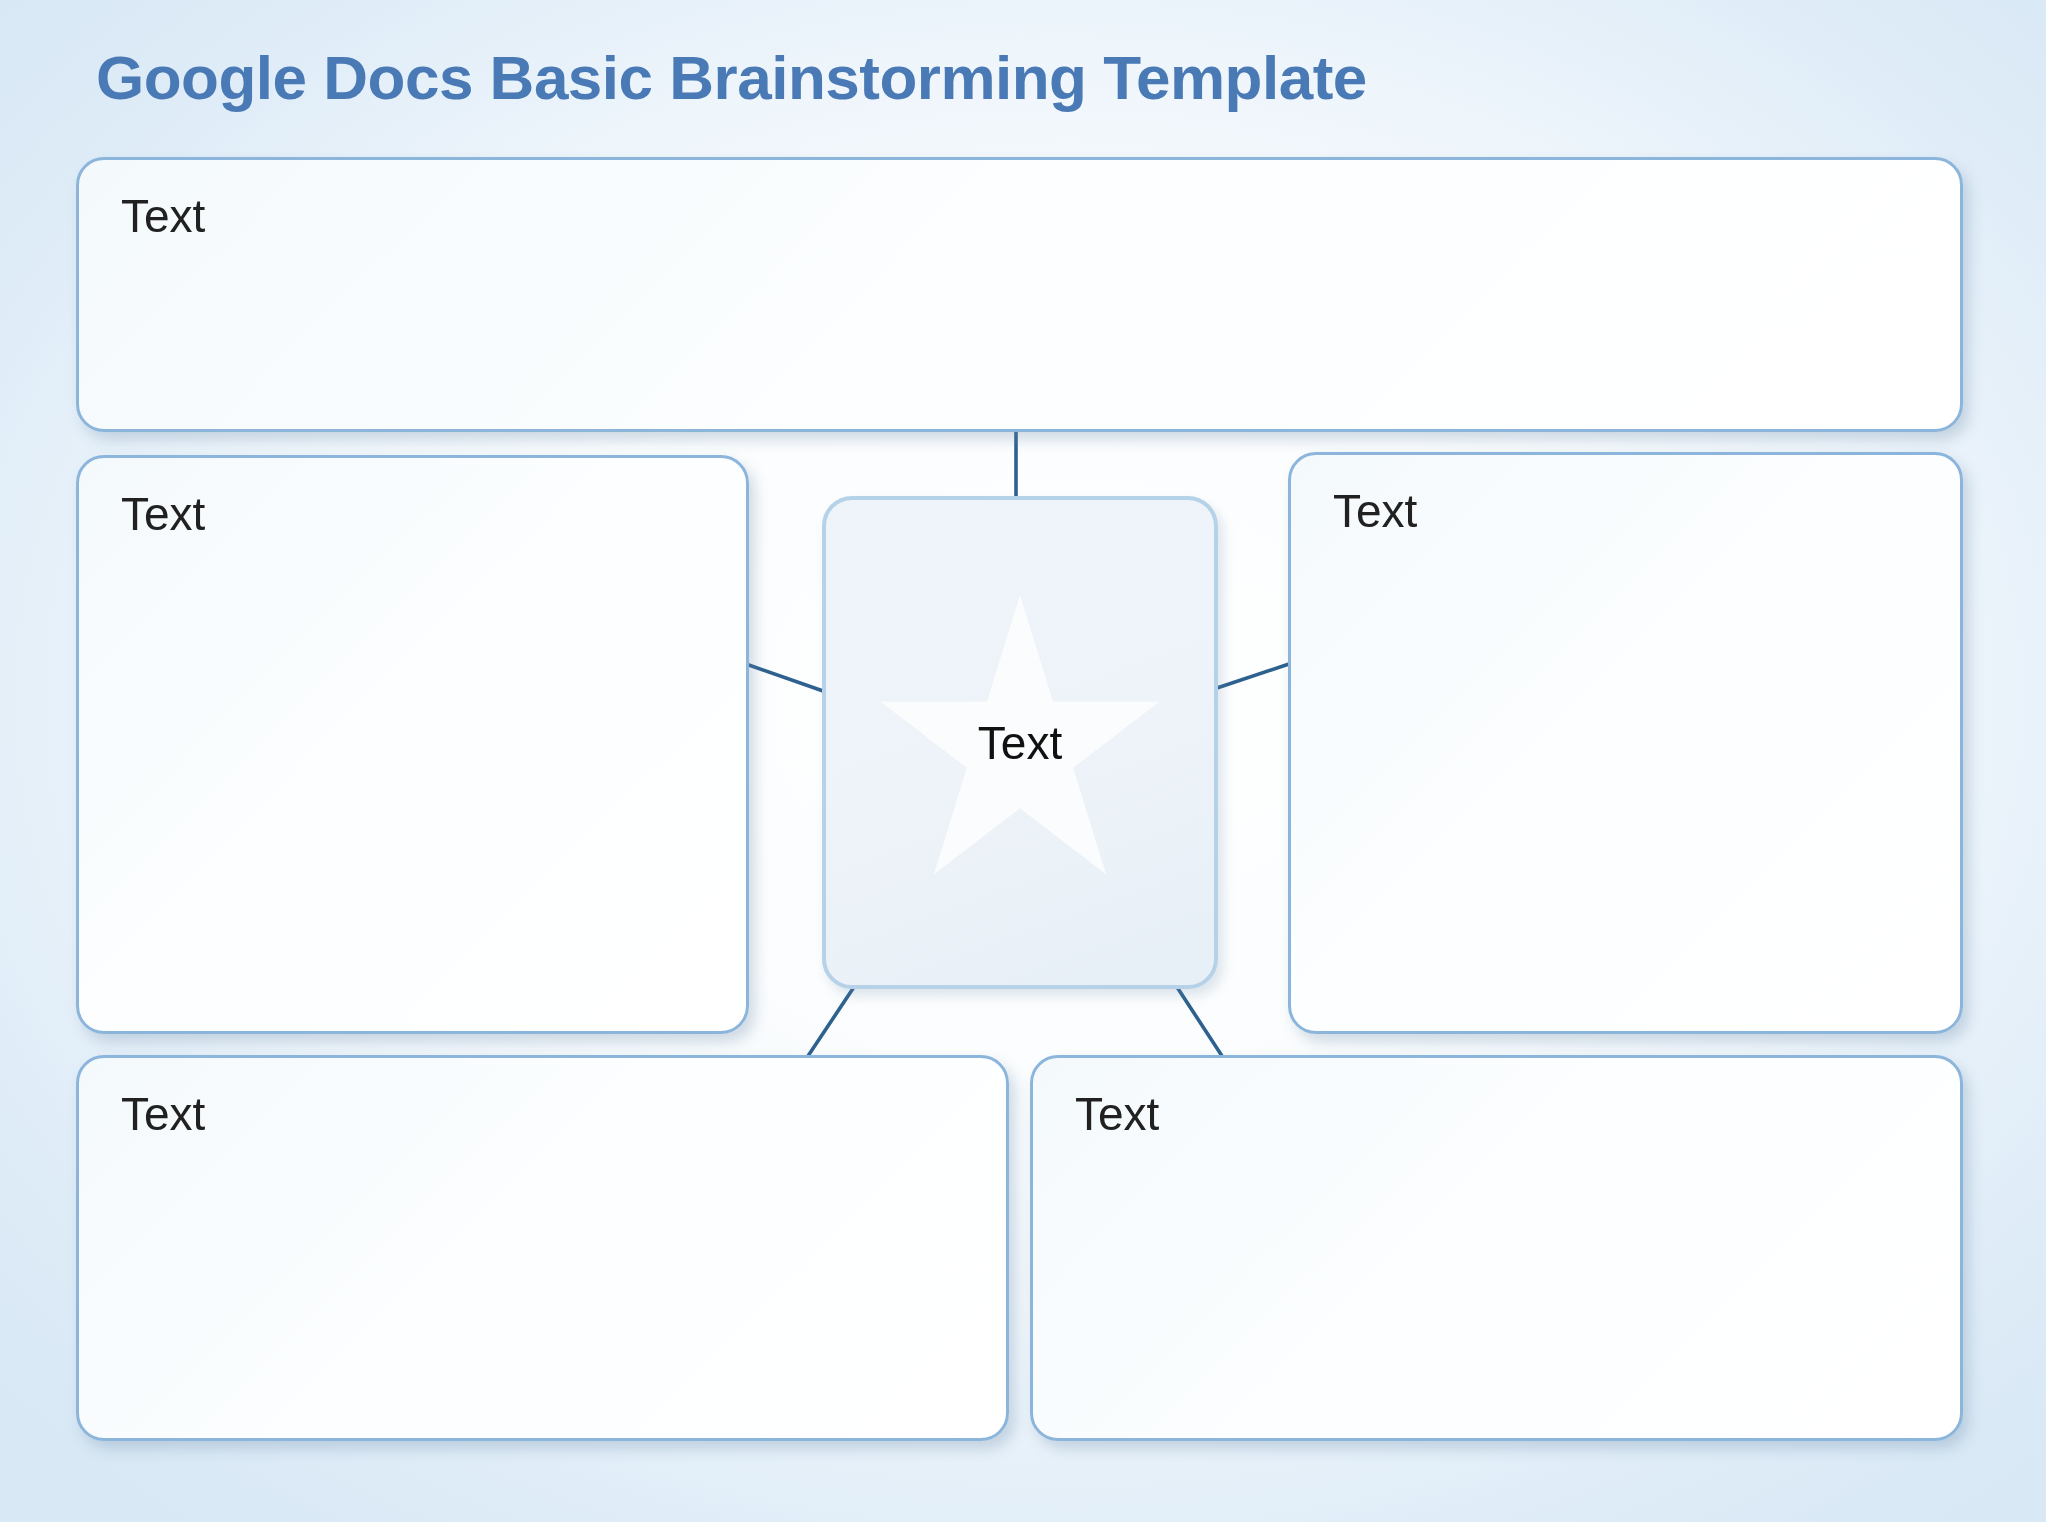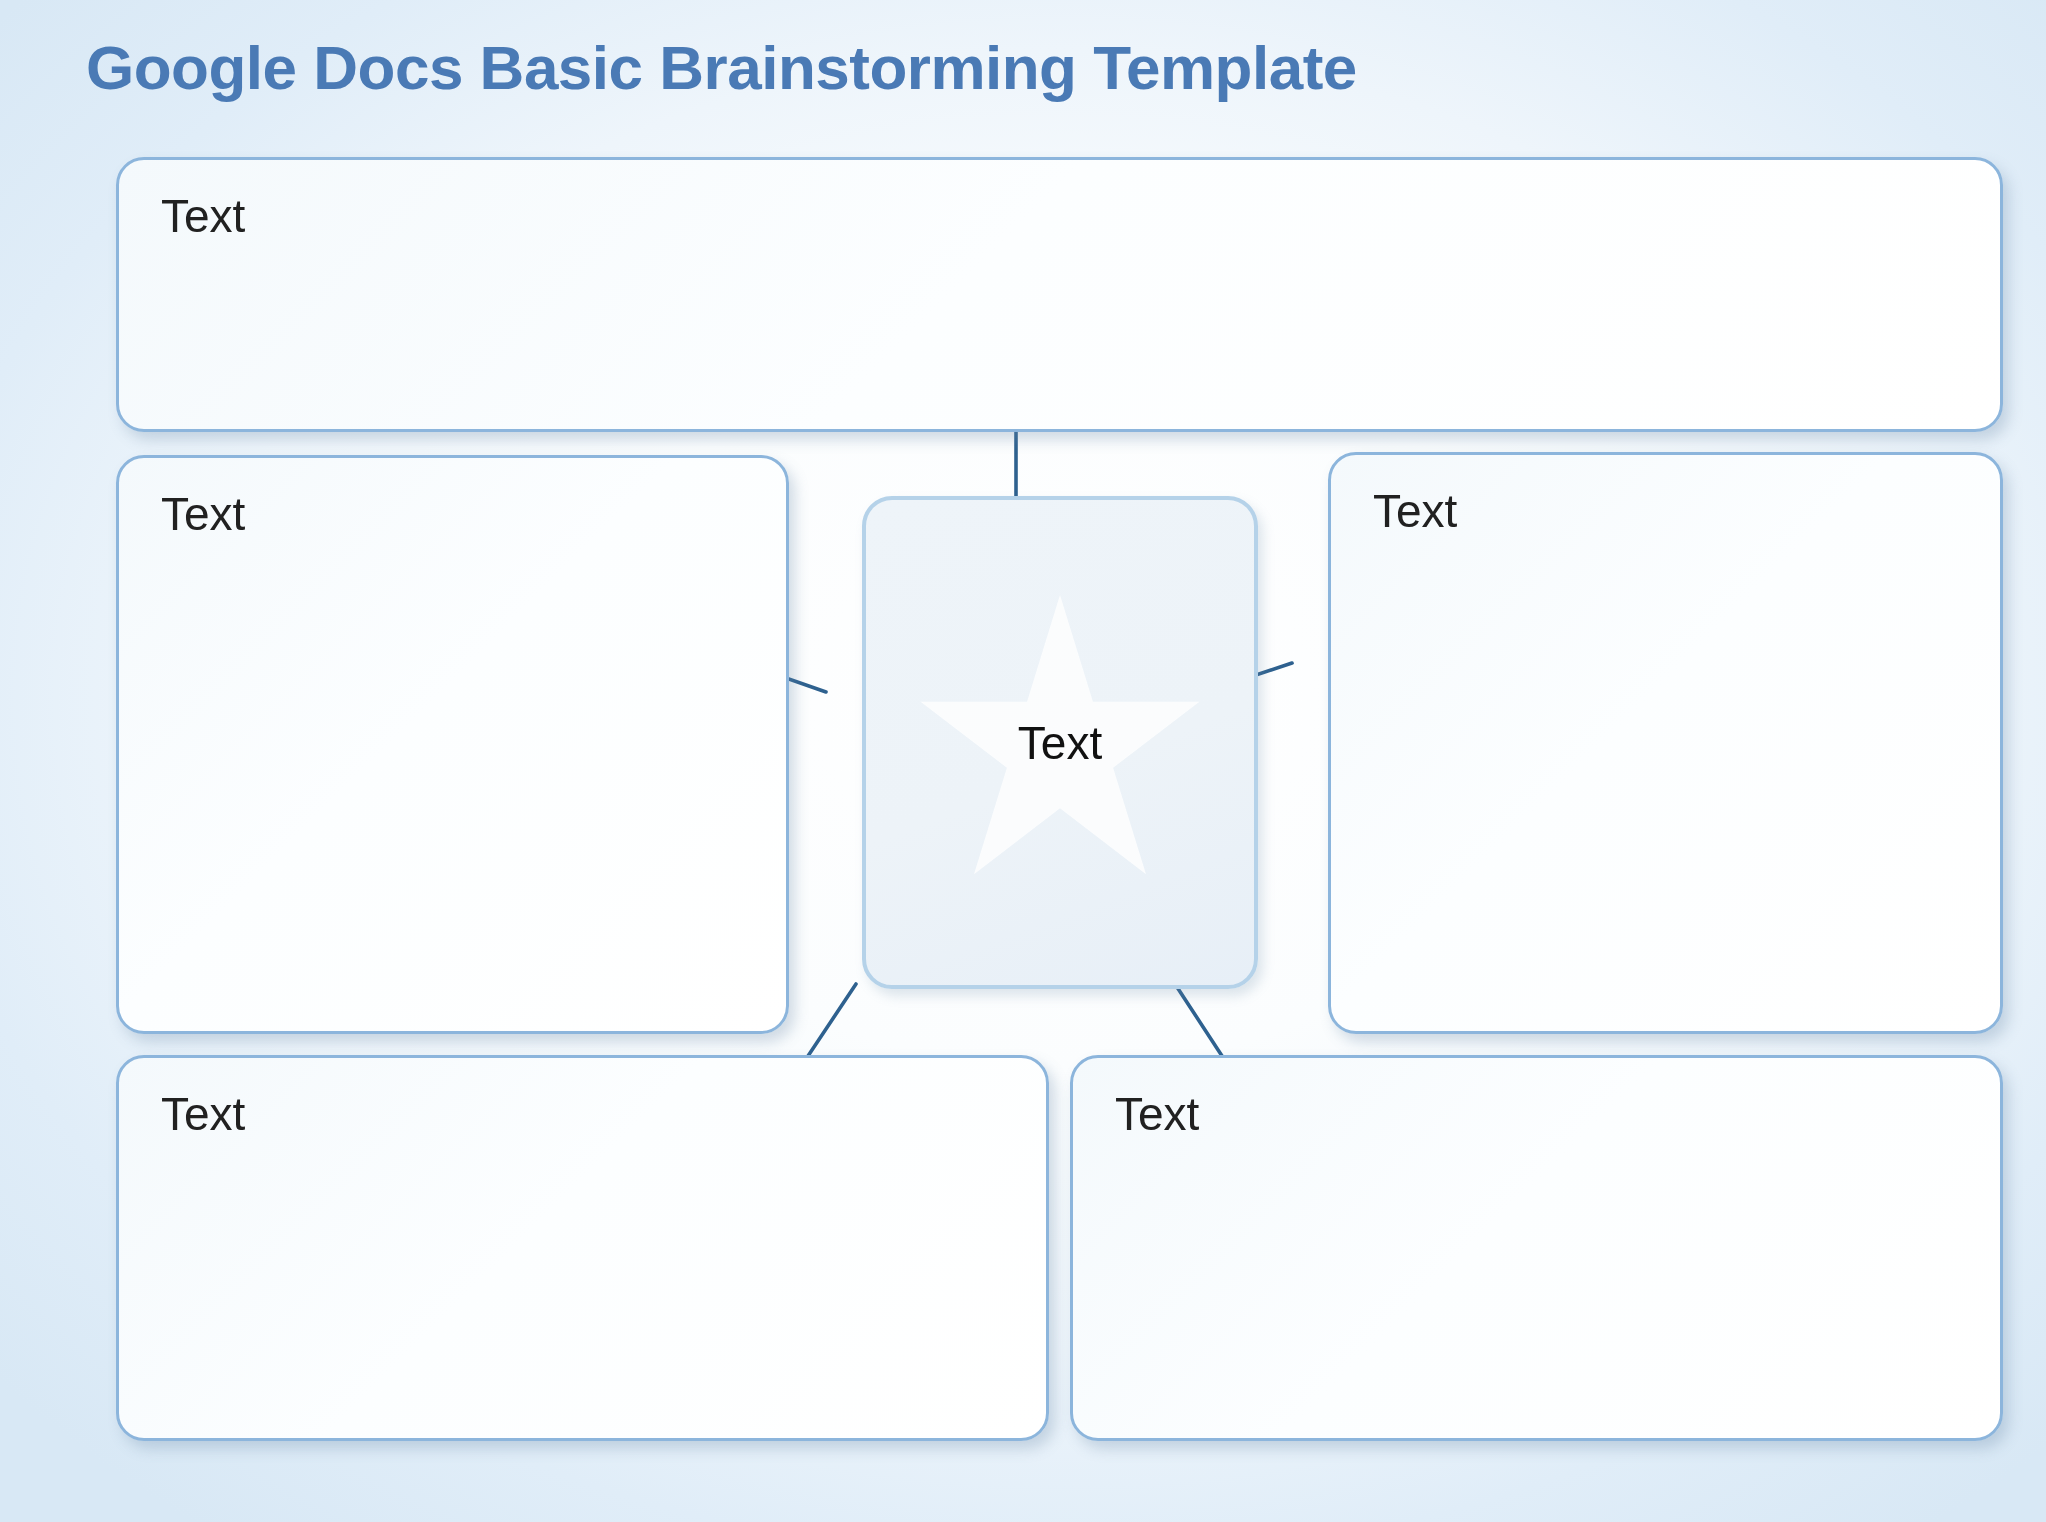--- a/index.html
+++ b/index.html
@@ -21,21 +21,21 @@
     position: relative;
     width: 2046px; height: 1522px;
     background:
       radial-gradient(ellipse 1400px 1050px at 52% 46%,
         #ffffff 0%, #fbfdfe 35%, #eef5fb 62%, #e0edf8 82%, var(--bg-edge) 100%);
     overflow: hidden;
   }
   .page-title {
     position: absolute;
     left: 86px; top: 34px;
-    margin: 0;
+    margin: 10px;
     font-size: 62px;
     line-height: 1.1;
     font-weight: bold;
     letter-spacing: -0.5px;
     color: var(--title-color);
   }
   .connectors {
     position: absolute;
     left: 0; top: 0;
     width: 2046px; height: 1522px;
@@ -46,21 +46,20 @@
     stroke-width: 3.6;
     stroke-linecap: round;
   }
   .box {
     position: absolute;
     z-index: 2;
     background: linear-gradient(135deg, #f4f9fc 0%, #fcfeff 45%, #ffffff 100%);
     border: 3px solid var(--box-border);
     border-radius: 28px;
     box-shadow: 6px 8px 14px rgba(109, 139, 170, 0.30);
-    margin-left: 40px;
   }
   .box .label {
     display: inline-block;
     padding: 30px 42px 0 42px;
     font-size: 46px;
     line-height: 1.15;
     color: var(--label-color);
   }
   .box-top          { left: 76px;   top: 157px;  width: 1887px; height: 275px; }
   .box-left         { left: 76px;   top: 455px;  width: 673px;  height: 579px; }

